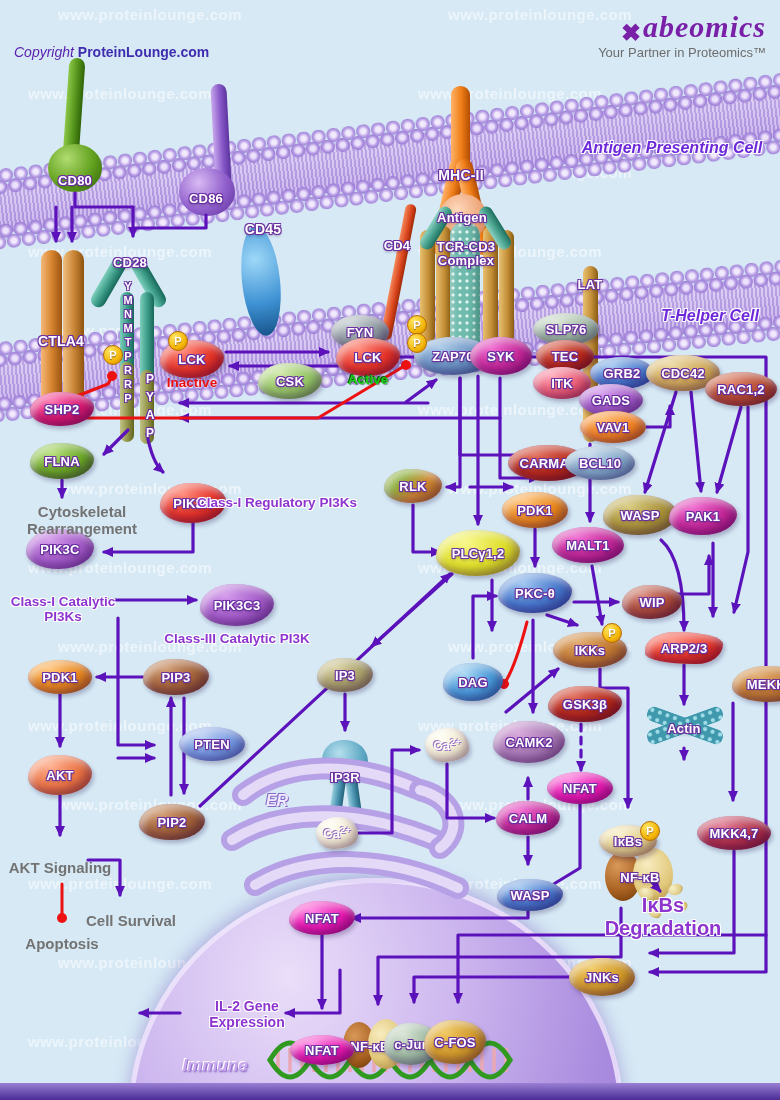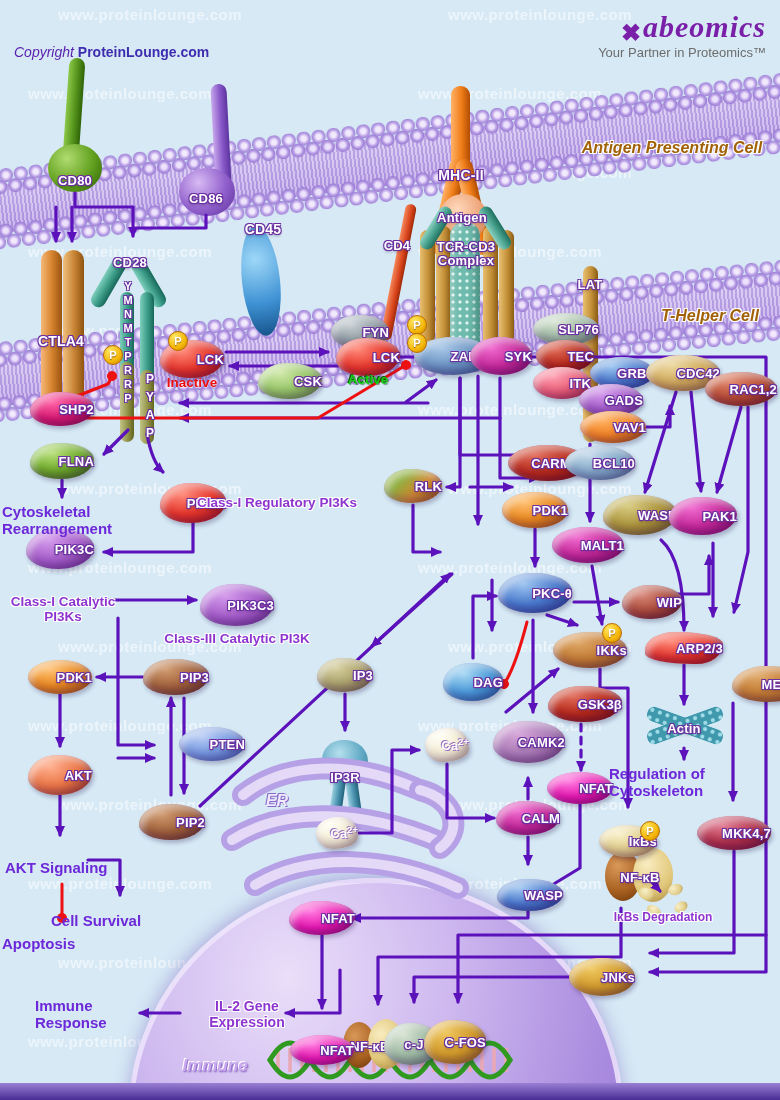--- a/index.html
+++ b/index.html
@@ -29,43 +29,43 @@
   
   #wires{position:absolute;z-index:3;left:0;top:0}
   .er1{fill:none;stroke:#b7a1e6;stroke-width:22;stroke-linecap:round}
   .er2{fill:none;stroke:#e4daf7;stroke-width:10;stroke-linecap:round}
   .dnaS{fill:none;stroke:#2f9a1f;stroke-width:5;stroke-linecap:round}
   .dnaR{fill:none;stroke:#eaa8b4;stroke-width:3.5}
   .pa path{fill:none;stroke:var(--c-arrow,#5c12bb);stroke-width:3.2;stroke-linejoin:round;stroke-linecap:round}
   .pa path.dash{stroke-dasharray:7 6}
   .pr path{fill:none;stroke:var(--c-inh,#ee1111);stroke-width:3;stroke-linejoin:round;stroke-linecap:round}
   
-  .node{position:absolute;z-index:4;display:flex;align-items:center;justify-content:flex-end;
+  .node{position:absolute;z-index:4;display:flex;align-items:center;justify-content:center;
     transform:translate(-50%,-50%);text-align:center;
     border-radius:46% 54% 52% 48%/58% 46% 56% 44%;
     box-shadow:inset -4px -5px 9px rgba(50,0,90,.30),inset 4px 5px 7px rgba(255,255,255,.55),2px 3px 4px rgba(40,20,80,.28)}
   .node.ell{border-radius:50%}
   .nl{color:#fff;font:bold 13px "Liberation Sans",sans-serif;letter-spacing:.2px;white-space:nowrap;
     text-shadow:-1px -1px 0 #6a2fa0,1px -1px 0 #6a2fa0,-1px 1px 0 #6a2fa0,1px 1px 0 #6a2fa0,0 2px 3px rgba(30,0,60,.4)}
   .nl.abs{position:absolute;z-index:4;transform:translate(-50%,-50%)}
   .nl.wrap{white-space:normal;width:94px;line-height:1.1;text-align:center}
   .nl sup{font-size:9px}
   .vtext{position:absolute;z-index:4;transform:translate(-50%,-50%);writing-mode:vertical-rl;text-orientation:upright;
     color:#fff;font:bold 11px "Liberation Sans",sans-serif;letter-spacing:2px;
     text-shadow:-1px -1px 0 #6a2fa0,1px -1px 0 #6a2fa0,-1px 1px 0 #6a2fa0,1px 1px 0 #6a2fa0}
   .note{position:absolute;z-index:4;transform:translate(-50%,-50%);text-align:center;line-height:1.12;
     color:#8e35cf;font:bold 13.5px "Liberation Sans",sans-serif;
     text-shadow:-1px -1px 0 #fff,1px -1px 0 #fff,-1px 1px 0 #fff,1px 1px 0 #fff}
-  .dtext{position:absolute;z-index:4;transform:translate(-50%,-50%);text-align:left;line-height:1.15;
-    color:#6d28d9;font:bold 15px "Liberation Sans",sans-serif;white-space:normal}
+  .dtext{position:absolute;z-index:4;transform:translate(-50%,-50%);text-align:center;line-height:1.15;
+    color:#737373;font:bold 15px "Liberation Sans",sans-serif;white-space:normal}
   .state{position:absolute;z-index:5;transform:translate(-50%,-50%);font:bold 13.5px "Liberation Sans",sans-serif}
   .state.inactive{color:#e80f0f;text-shadow:0 1px 1px rgba(255,255,255,.6)}
   .state.active{color:#16d016;text-shadow:-1px -1px 0 #0a5c0a,1px 1px 1px rgba(0,40,0,.5)}
   .region{position:absolute;z-index:4;transform:translate(-50%,-50%);font:bold italic 16px "Liberation Sans",sans-serif;
-    color:#a16207;white-space:nowrap;
+    color:#6d28d9;white-space:nowrap;
     text-shadow:-1px -1px 0 #fff,1px -1px 0 #fff,-1px 1px 0 #fff,1px 1px 0 #fff}
   .pbadge{position:absolute;z-index:5;transform:translate(-50%,-50%);width:18px;height:18px;border-radius:50%;
     background:radial-gradient(circle at 35% 30%,#ffe96a,#f4b606 60%,#c47c00);border:1.5px solid #b86d00;
     display:flex;align-items:center;justify-content:center;
     color:#fff;font:bold 11px "Liberation Sans",sans-serif;text-shadow:0 1px 1px #9a5c00}
   
   #title{position:absolute;z-index:6;left:12px;top:8px;font:bold 23px "Liberation Sans",sans-serif;color:var(--c-title,#5a1fae)}
   #copyright{position:absolute;z-index:6;left:14px;top:44px;font:italic 14px "Liberation Sans",sans-serif;color:#5a1fae}
   #copyright b{font-style:normal;font-weight:bold;color:#3f2db0}
   #logo{position:absolute;z-index:6;right:14px;top:10px;text-align:right}
@@ -408,20 +408,23 @@
     </div>
   <div class="node g-orange ell" style="left:535px;top:510px;width:66px;height:36px">
       <span class="nl">PDK1</span>
     </div>
   <div class="node g-oliveg" style="left:640px;top:515px;width:74px;height:40px">
       <span class="nl">WASP</span>
     </div>
   <div class="node g-magenta" style="left:703px;top:516px;width:68px;height:38px">
       <span class="nl">PAK1</span>
     </div>
+  <div class="node g-yellow" style="left:478px;top:553px;width:84px;height:46px">
+      <span class="nl">PLCγ1,2</span>
+    </div>
   <div class="node g-magenta ell" style="left:588px;top:545px;width:72px;height:36px">
       <span class="nl">MALT1</span>
     </div>
   <div class="node g-blue" style="left:535px;top:593px;width:74px;height:40px">
       <span class="nl">PKC-θ</span>
     </div>
   <div class="node g-maroon" style="left:652px;top:602px;width:60px;height:34px">
       <span class="nl">WIP</span>
     </div>
   <div class="node g-camel ell" style="left:590px;top:650px;width:74px;height:36px">
@@ -489,18 +492,16 @@
   <div class="pbadge" style="left:612px;top:633px">P</div>
   <div class="pbadge" style="left:650px;top:831px">P</div>
 
   <div class="dtext" style="left:82px;top:520px;width:160px">Cytoskeletal Rearrangement</div>
   <div class="note" style="left:277px;top:502px;width:160px">Class-I Regulatory PI3Ks</div>
   <div class="note" style="left:63px;top:609px;width:140px">Class-I Catalytic PI3Ks</div>
   <div class="note" style="left:237px;top:638px;width:160px">Class-III Catalytic PI3K</div>
   <div class="dtext" style="left:60px;top:867px;width:110px">AKT Signaling</div>
   <div class="dtext" style="left:131px;top:920px;width:160px;white-space:nowrap">Cell Survival</div>
   <div class="dtext" style="left:62px;top:943px;width:120px;white-space:nowrap">Apoptosis</div>
-  <div class="dtext" style="left:95px;top:1014px;width:120px">Immune Response</div>
   <div class="note" style="left:247px;top:1014px;width:140px;font-size:14px">IL-2 Gene Expression</div>
-  <div class="dtext" style="left:684px;top:782px;width:150px">Regulation of Cytoskeleton</div>
-  <div class="note" style="left:663px;top:917px;width:130px;font-size:12px">IκBs Degradation</div>
+  <div class="note" style="left:663px;top:917px;width:130px;font-size:20px">IκBs Degradation</div>
 
 </div>
 
 </body></html>

